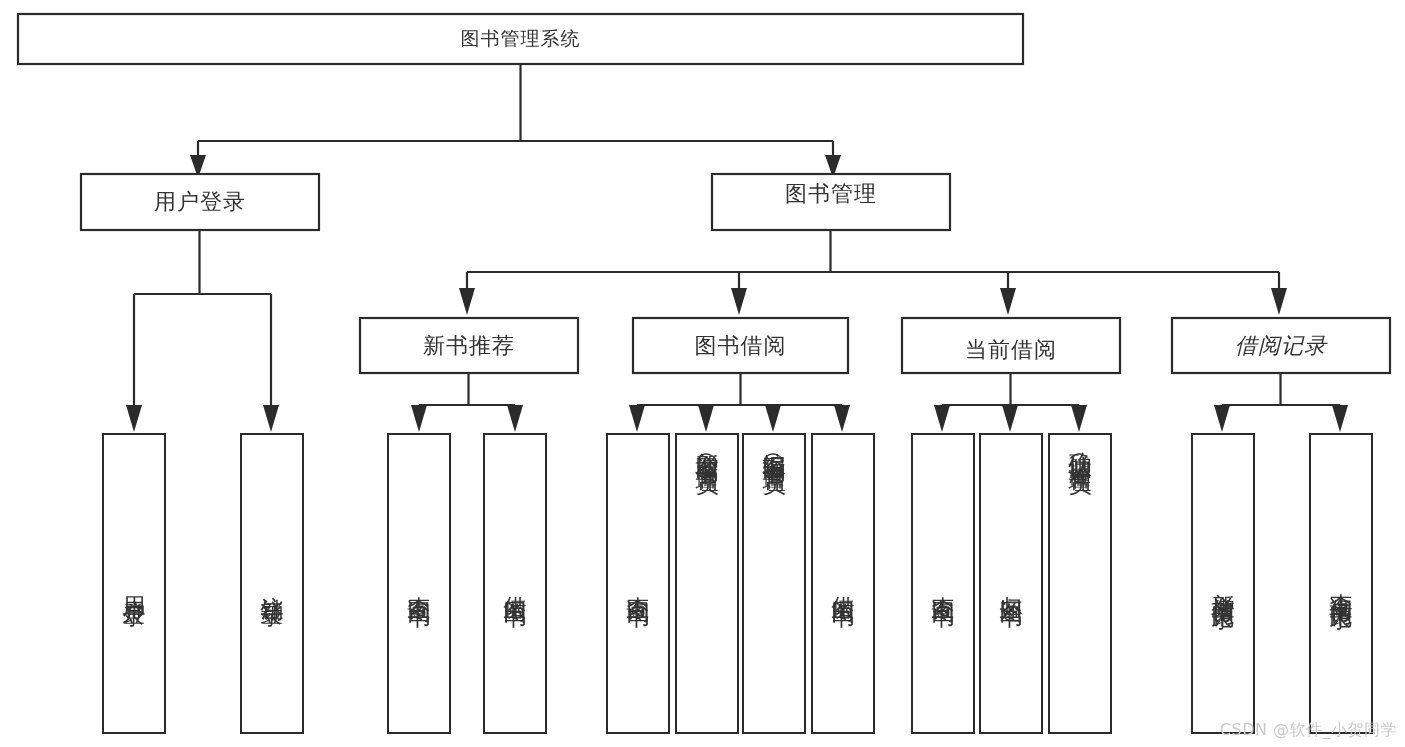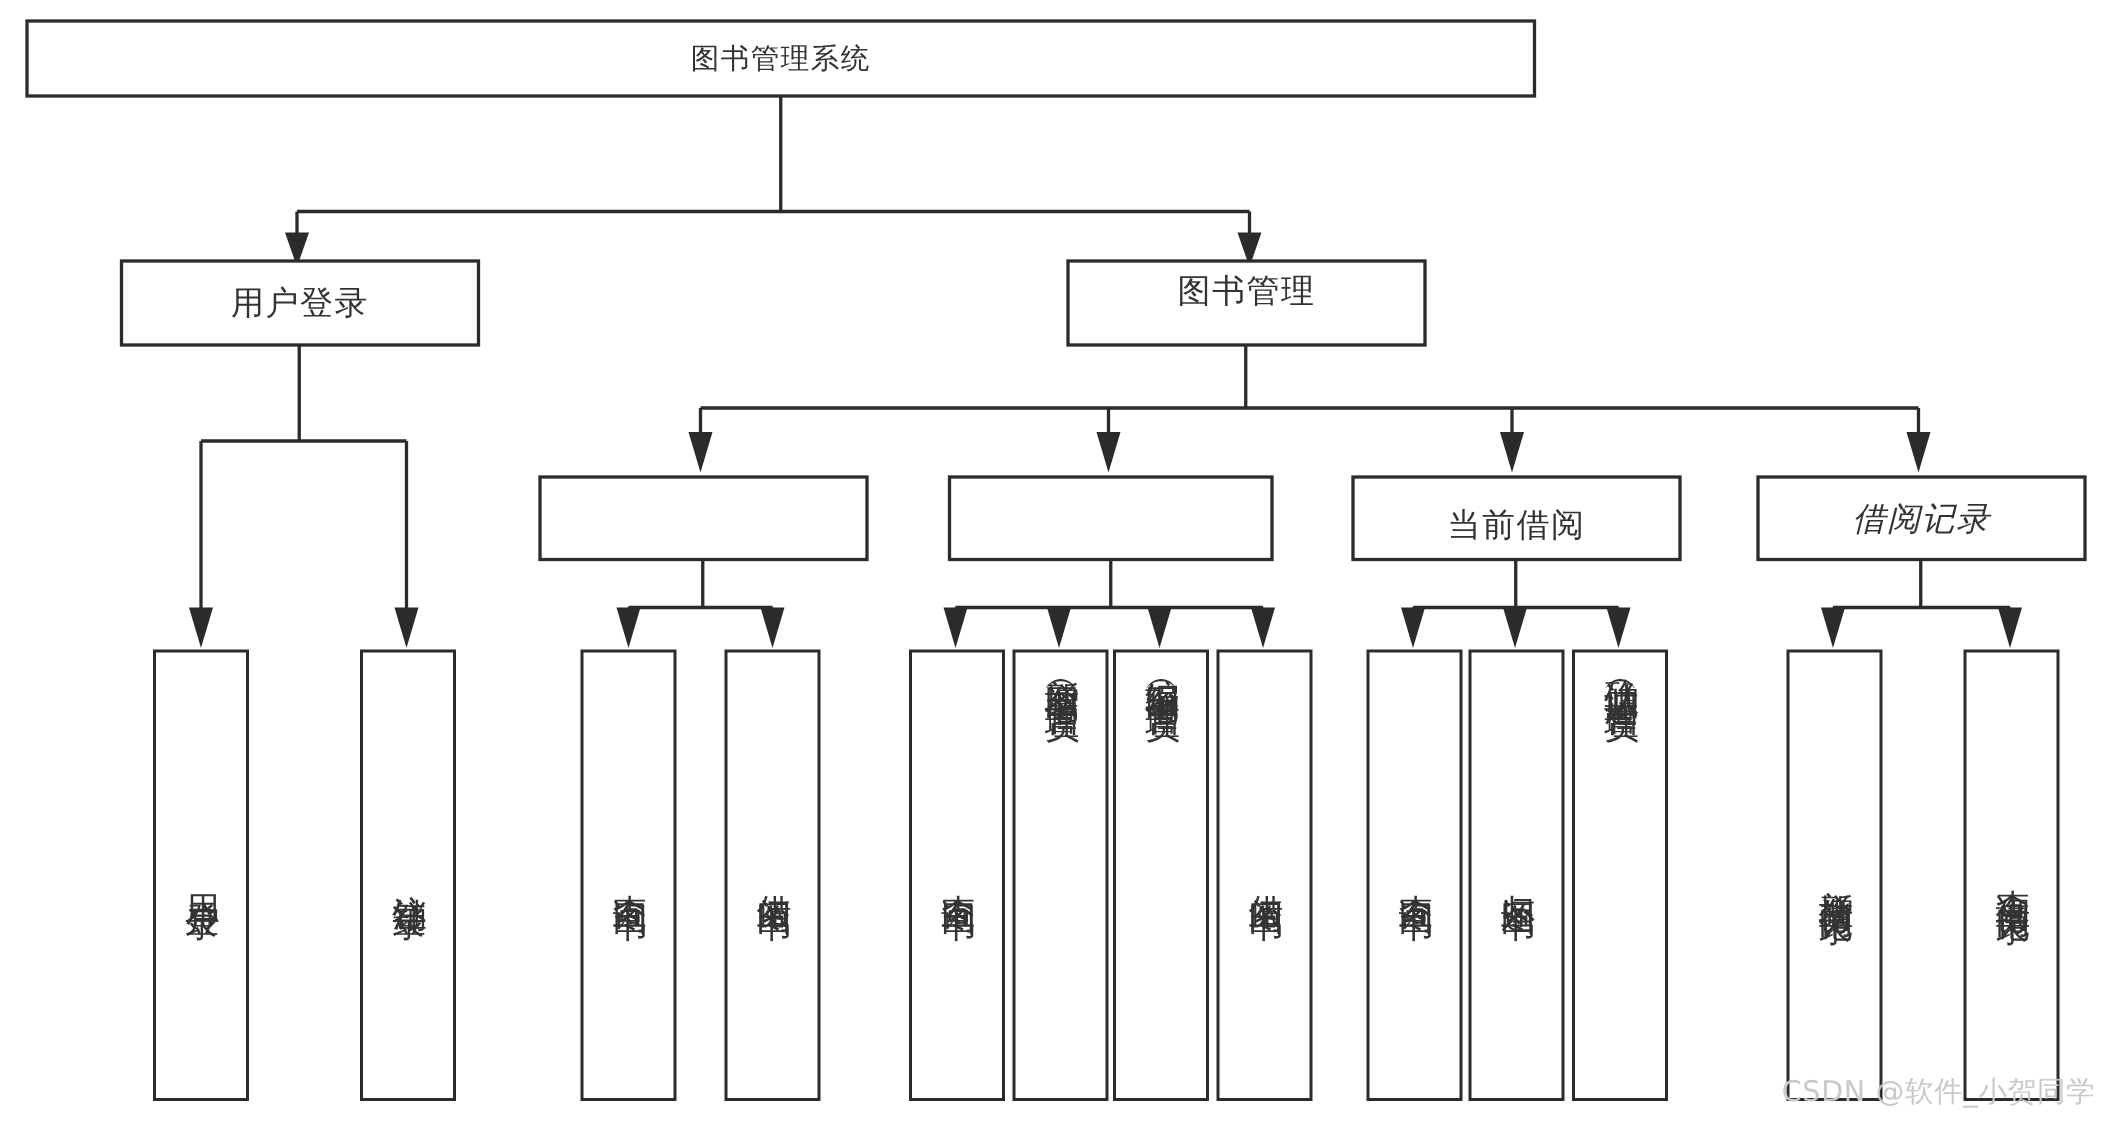--- a/index.html
+++ b/index.html
@@ -80,21 +80,21 @@
     letter-spacing: 1px;
   }
   .root-label-text {
     font-size: 19px;
   }
   #watermark {
     position: absolute;
     right: 8px;
     bottom: 6px;
     font-family: "DejaVu Sans", "Liberation Sans", sans-serif;
-    font-size: 19px;
+    font-size: 16px;
     color: #c9c9c9;
     letter-spacing: 0.5px;
     white-space: nowrap;
   }
 </style>
 </head>
 <body>
 
 <div id="diagram-root">
 
@@ -168,21 +168,27 @@
   </div>
 
   <div class="hlabel-wrap" style="left:81px; top:174px; width:238px; height:56px;">
     <span class="hlabel-text">用户登录</span>
   </div>
 
   <div class="hlabel-wrap" style="left:712px; top:174px; width:238px; height:39px;">
     <span class="hlabel-text">图书管理</span>
   </div>
 
-
+  <div class="hlabel-wrap" style="left:360px; top:318px; width:218px; height:55px;">
+    <span class="hlabel-text">新书推荐</span>
+  </div>
+
+  <div class="hlabel-wrap" style="left:633px; top:318px; width:215px; height:55px;">
+    <span class="hlabel-text">图书借阅</span>
+  </div>
 
   <div class="hlabel-wrap" style="left:902px; top:318px; width:218px; height:64px;">
     <span class="hlabel-text">当前借阅</span>
   </div>
 
   <div class="hlabel-wrap" style="left:1172px; top:318px; width:218px; height:55px;font-style:italic;">
     <span class="hlabel-text">借阅记录</span>
   </div>
 
   <div class="vlabel-wrap" style="left:103px; top:434px; width:62px; height:299px;">

